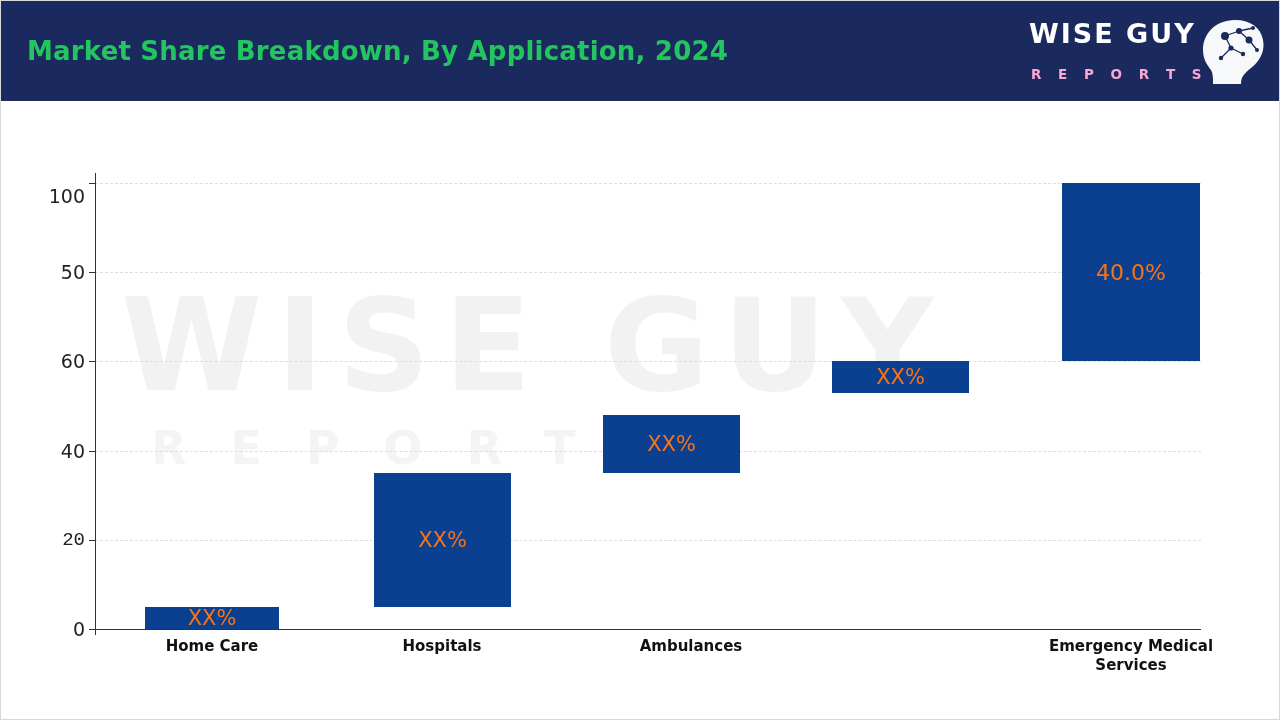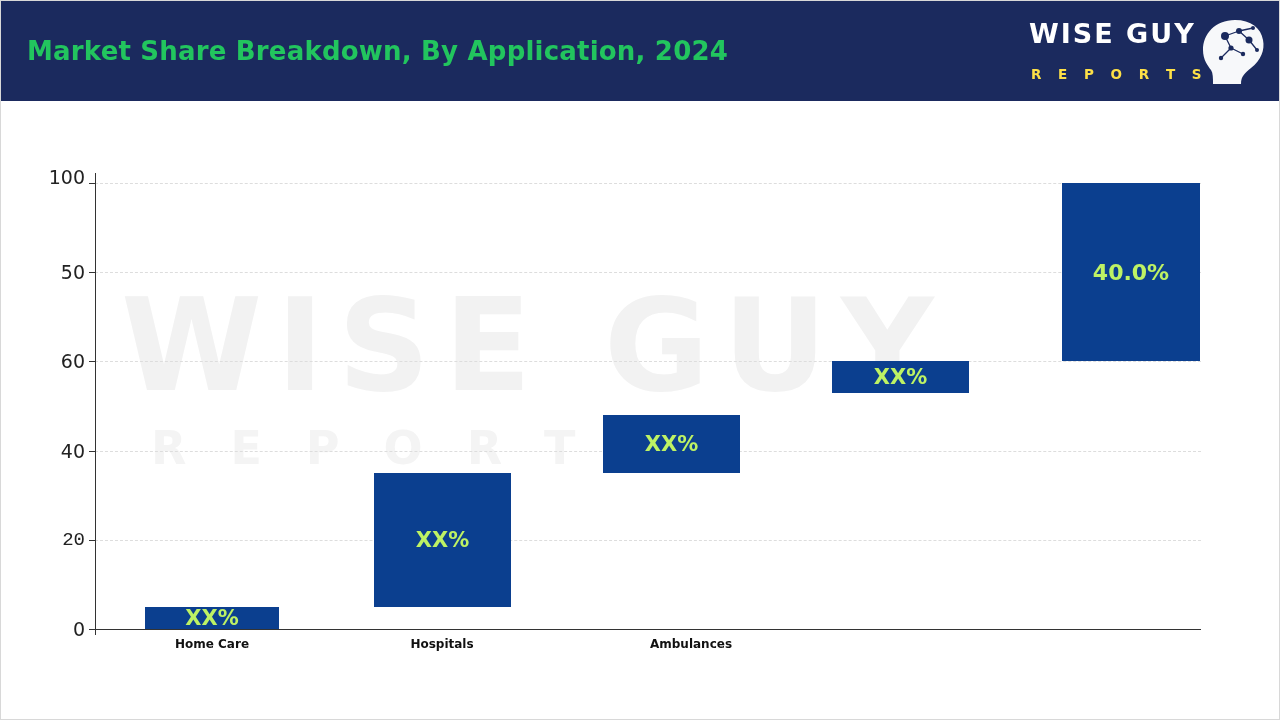--- a/index.html
+++ b/index.html
@@ -55,21 +55,21 @@
   }
   .logo-wise {
     color: #ffffff;
     font-size: 27px;
     font-weight: bold;
     letter-spacing: 2px;
     line-height: 1.05;
     margin-left: 6px;
   }
   .logo-reports {
-    color: #fde047;
+    color: #f9a8d4;
     font-size: 13.5px;
     font-weight: bold;
     letter-spacing: 6px;
     margin-left: 8px;
     margin-top: 18px;
   }
   .logo-head {
     position: absolute;
     right: 2px;
     top: 8px;
@@ -154,35 +154,35 @@
   }
 
   .bar {
     position: absolute;
     background: #0b3f8f;
   }
   .bar-label {
     position: absolute;
     width: 100%;
     text-align: center;
-    color: #bef264;
+    color: #f97316;
     font-size: 21px;
-    font-weight: bold;
+    font-weight: normal;
     transform: translateY(-50%);
     white-space: nowrap;
   }
   .bar-label.big {
     font-size: 22px;
   }
 
   .cat-label {
     position: absolute;
     top: 536px;
     text-align: center;
-    font-size: 12px;
+    font-size: 15px;
     font-weight: bold;
     color: #111111;
     line-height: 1.25;
   }
 </style>
 </head>
 <body>
 
 <div class="page">
 
@@ -215,21 +215,21 @@
 
     <div class="gridline" style="left:94px; top:82px;  width:1106px;"></div>
     <div class="gridline" style="left:94px; top:171px; width:1106px;"></div>
     <div class="gridline" style="left:94px; top:260px; width:1106px;"></div>
     <div class="gridline" style="left:94px; top:350px; width:1106px;"></div>
     <div class="gridline" style="left:94px; top:439px; width:1106px;"></div>
 
     <div class="axis-y"></div>
     <div class="axis-x"></div>
 
-    <div class="ytick-label" style="left:14px; top:76px;">100</div>
+    <div class="ytick-label" style="left:14px; top:95px;">100</div>
     <div class="ytick-label" style="left:14px; top:171px;">50</div>
     <div class="ytick-label" style="left:14px; top:260px;">60</div>
     <div class="ytick-label" style="left:14px; top:350px;text-align:right;">40</div>
     <div class="ytick-label" style="left:14px; top:439px;font-family:Liberation Mono, monospace;">20</div>
     <div class="ytick-label" style="left:14px; top:528px;">0</div>
 
     <div class="ytick-mark" style="left:88px; top:82px;"></div>
     <div class="ytick-mark" style="left:88px; top:171px;"></div>
     <div class="ytick-mark" style="left:88px; top:260px;"></div>
     <div class="ytick-mark" style="left:88px; top:350px;"></div>
@@ -252,15 +252,16 @@
       <div class="bar-label" style="top:16px;">XX%</div>
     </div>
 
     <div class="bar" style="left:1061px; top:82px; width:138px; height:178px;">
       <div class="bar-label big" style="top:89px;">40.0%</div>
     </div>
 
     <div class="cat-label" style="left:121px; width:180px;">Home Care</div>
     <div class="cat-label" style="left:351px; width:180px;">Hospitals</div>
     <div class="cat-label" style="left:600px; width:180px;">Ambulances</div>
+    <div class="cat-label" style="left:1040px; width:180px;">Emergency Medical Services</div>
 
   </div>
 </div>
 
 </body></html>

